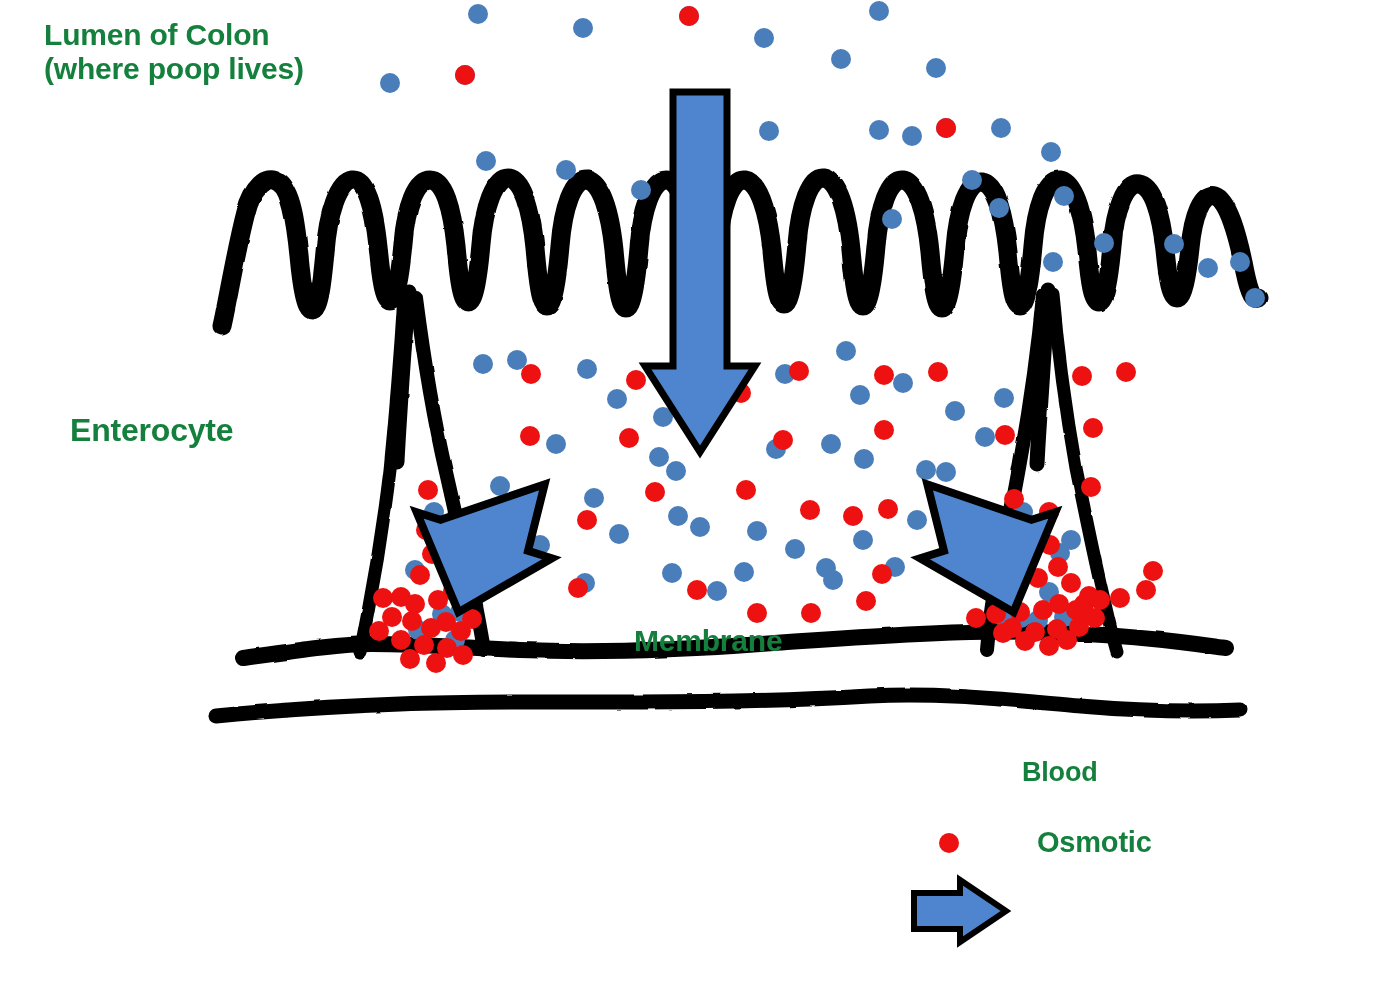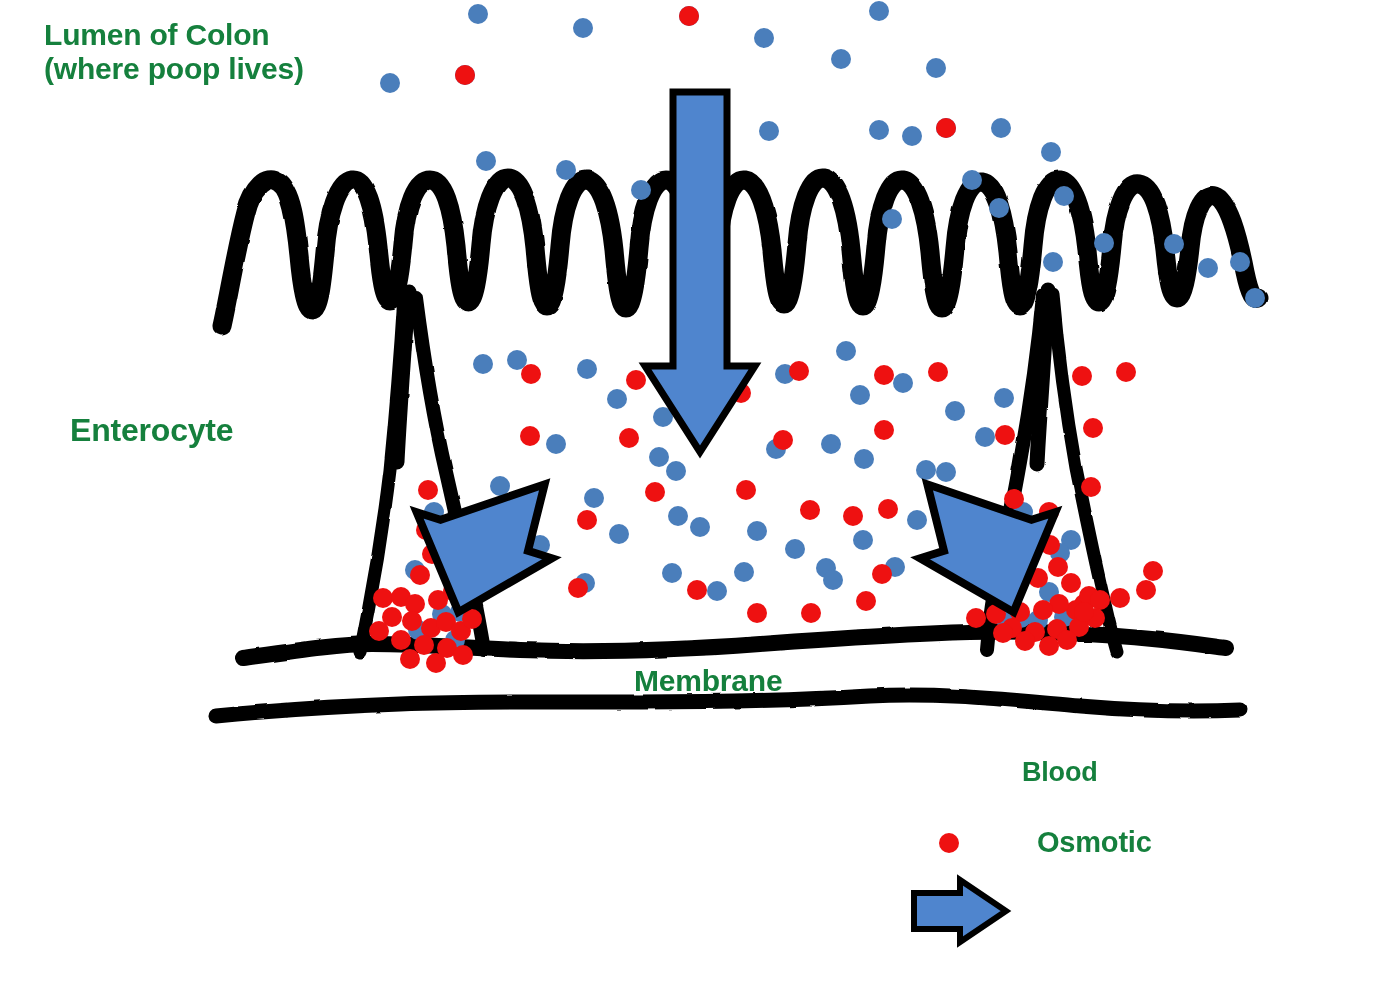--- a/index.html
+++ b/index.html
@@ -30,21 +30,21 @@
     position: absolute;
     font-family: "Liberation Sans", sans-serif;
     font-weight: bold;
     color: #15803d;
     white-space: pre;
     line-height: 1.14;
     letter-spacing: -0.2px;
   }
   #label-lumen   { left: 44px;  top: 18px;  font-size: 30px; }
   #label-entero  { left: 62px;  top: 412px; font-size: 32px; margin-left: 8px; }
-  #label-membrane{ left: 634px; top: 664px; font-size: 30px; }
+  #label-membrane{ left: 634px; top: 624px; font-size: 30px; }
   #label-blood   { left: 629px; top: 750px; font-size: 38px; text-align: center; width: 220px;}
   #label-water   { left: 1022px;top: 757px; font-size: 27px; }
   #label-sodium  { left: 1037px;top: 826px; font-size: 29px; }
   #label-osmotic { left: 1022px;top: 888px; font-size: 29px; }
 </style>
 </head>
 <body>
 
 <div id="stage">
 

